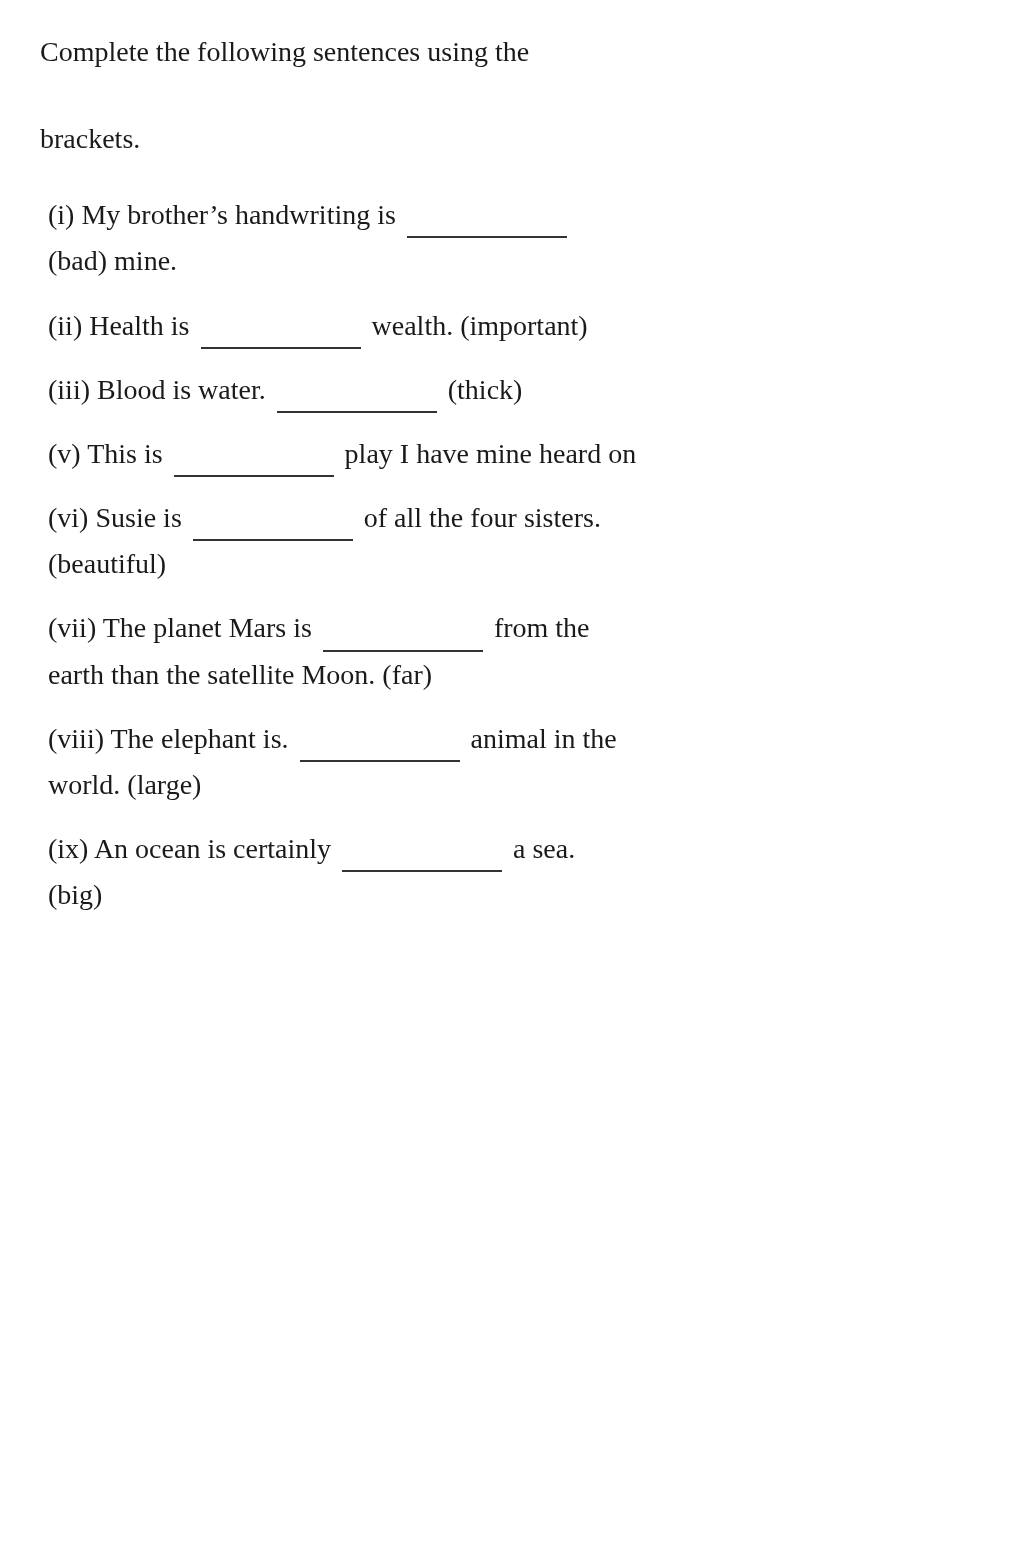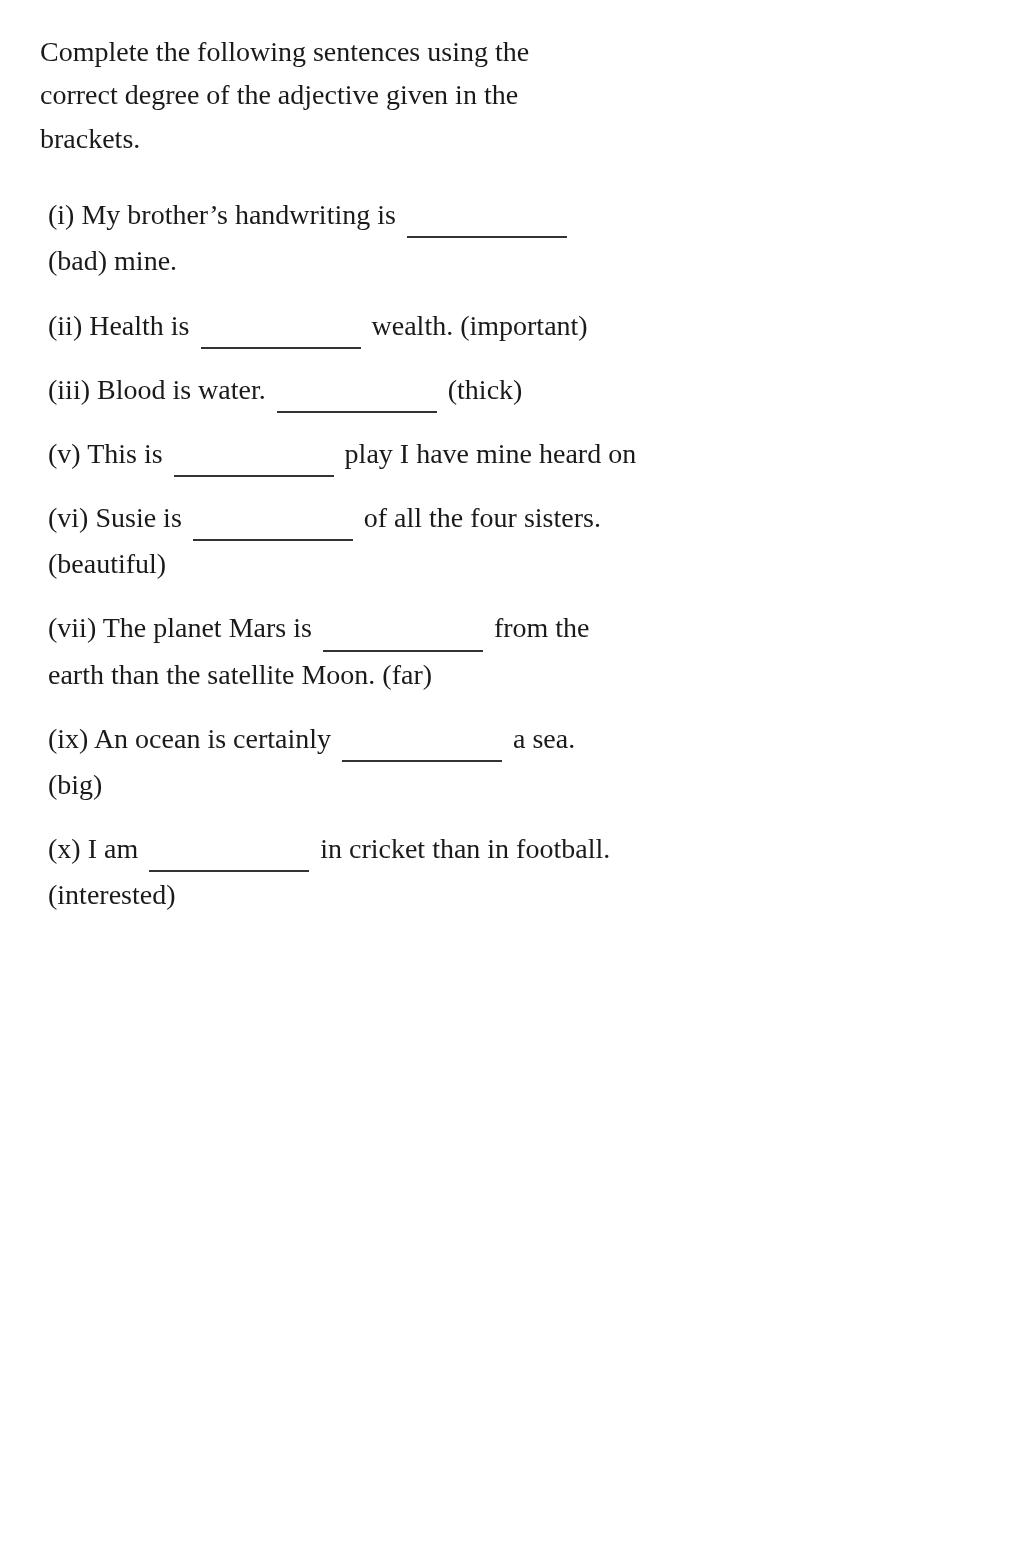--- a/index.html
+++ b/index.html
@@ -37,21 +37,21 @@
       margin: 0 4px;
       vertical-align: bottom;
     }
   </style>
 </head>
 <body>
 
 <div class="instructions">
   <span>
     <span>Complete the following sentences using the</span><br>
-    <span>correct degree of the adjective given in the</span><br>
+    <br>
     <span>brackets.</span>
   </span>
 </div>
 
 <div>
 
   <div class="question-block">
     <span>(i) My brother’s handwriting is</span>
     <span class="blank"></span>
     <br>
@@ -87,30 +87,30 @@
   </div>
 
   <div class="question-block">
     <span>(vii) The planet Mars is</span>
     <span class="blank"></span>
     <span>from the</span>
     <br>
     <span>earth than the satellite Moon. (far)</span>
   </div>
 
+  <div class="question-block">
+    <span>(viii) The elephant is.</span>
+    <span class="blank"></span>
+    <span>animal in the</span>
+    <br>
+    <span>world. (large)</span>
+  </div>
 
   <div class="question-block">
     <span>(ix) An ocean is certainly</span>
     <span class="blank"></span>
     <span>a sea.</span>
     <br>
     <span>(big)</span>
   </div>
 
-  <div class="question-block">
-    <span>(x) I am</span>
-    <span class="blank"></span>
-    <span>in cricket than in football.</span>
-    <br>
-    <span>(interested)</span>
-  </div>
 
 </div>
 
 </body></html>

